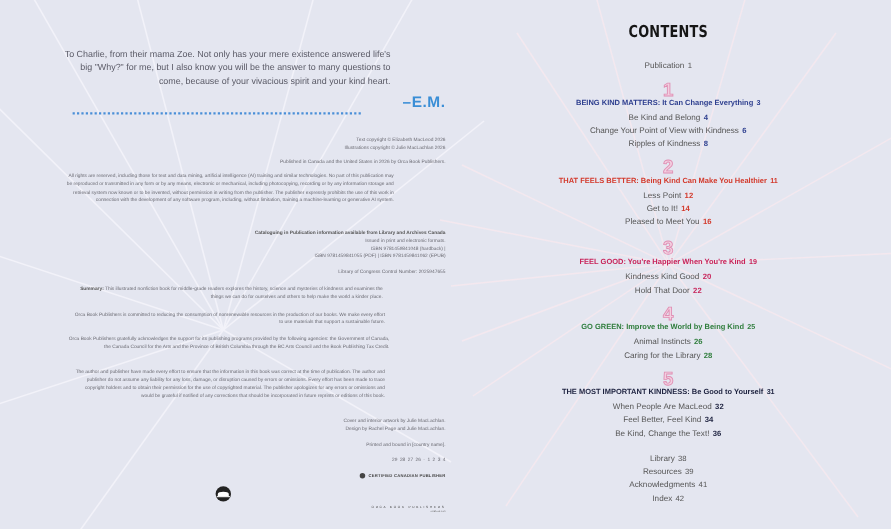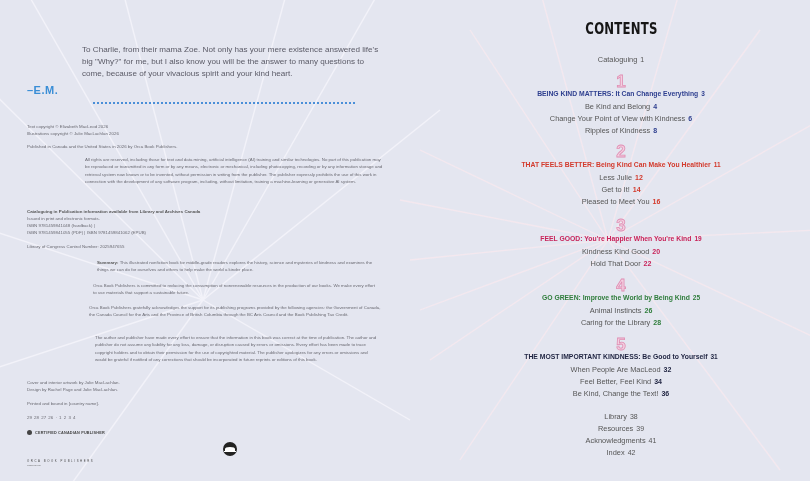--- a/index.html
+++ b/index.html
@@ -12,30 +12,29 @@
     }
     .spread { position: absolute; inset: 0; display: flex; }
     .rays {
       position: absolute; inset: 0; pointer-events: none; overflow: hidden;
     }
     .rays svg { width: 100%; height: 100%; }
 
     
     .left-page {
       position: relative; width: 405px; height: 407px;
-      text-align: left;
-      margin-left: 27px;
+      text-align: right;
     }
     .dedication {
       position: absolute; top: 44px; left: 55px; width: 300px;
       font-size: 8.1px; line-height: 12.2px; color: #5a5a66;
     }
     .signature {
       position: absolute; top: 84px; left: 0; width: 405px;
-      font-size: 11px; font-weight: bold; color: #3a8ed6; letter-spacing: 0.5px;
+      font-size: 14px; font-weight: bold; color: #3a8ed6; letter-spacing: 0.5px;
     }
     .dotted-rule {
       position: absolute; top: 102px; left: 66px; width: 262px;
       border-top: 2px dotted #4a8fd8;
     }
     .fine {
       position: absolute; left: 0; width: 405px;
       font-size: 4.4px; line-height: 7.3px; color: #6a6a72;
     }
     .fine.wide { left: 60px; width: 298px; }
@@ -165,36 +164,36 @@
     </div>
     <div class="orca-logo"></div>
     <div class="orca-name">ORCA BOOK PUBLISHERS</div>
     <div class="orca-url">orcabook.com</div>
   </section>
 
   <section class="right-page">
     <h1 class="contents-title">CONTENTS</h1>
 
     <div class="toc-line" style="top:55px">
-      <span>Cataloguing</span><span class="pg plain">1</span>
+      <span>Publication</span><span class="pg plain">1</span>
     </div>
 
     <div class="chap-num" style="top:73px">1</div>
     <div class="chap-title" style="top:90px; color:#2e3f8f;">
       <span>BEING KIND MATTERS: It Can Change Everything</span><span class="pg">3</span>
     </div>
     <div class="toc-line" style="top:102px"><span>Be Kind and Belong</span><span class="pg" style="color:#2e3f8f">4</span></div>
     <div class="toc-line" style="top:114px"><span>Change Your Point of View with Kindness</span><span class="pg" style="color:#2e3f8f">6</span></div>
     <div class="toc-line" style="top:126px"><span>Ripples of Kindness</span><span class="pg" style="color:#2e3f8f">8</span></div>
 
     <div class="chap-num" style="top:143px">2</div>
     <div class="chap-title" style="top:161px; color:#d33a2c;">
       <span>THAT FEELS BETTER: Being Kind Can Make You Healthier</span><span class="pg">11</span>
     </div>
-    <div class="toc-line" style="top:173px"><span>Less Julie</span><span class="pg" style="color:#d33a2c">12</span></div>
+    <div class="toc-line" style="top:173px"><span>Less Point</span><span class="pg" style="color:#d33a2c">12</span></div>
     <div class="toc-line" style="top:185px"><span>Get to It!</span><span class="pg" style="color:#d33a2c">14</span></div>
     <div class="toc-line" style="top:197px"><span>Pleased to Meet You</span><span class="pg" style="color:#d33a2c">16</span></div>
 
     <div class="chap-num" style="top:217px">3</div>
     <div class="chap-title" style="top:235px; color:#c8245a;">
       <span>FEEL GOOD: You're Happier When You're Kind</span><span class="pg">19</span>
     </div>
     <div class="toc-line" style="top:247px"><span>Kindness Kind Good</span><span class="pg" style="color:#c8245a">20</span></div>
     <div class="toc-line" style="top:259px"><span>Hold That Door</span><span class="pg" style="color:#c8245a">22</span></div>
 

